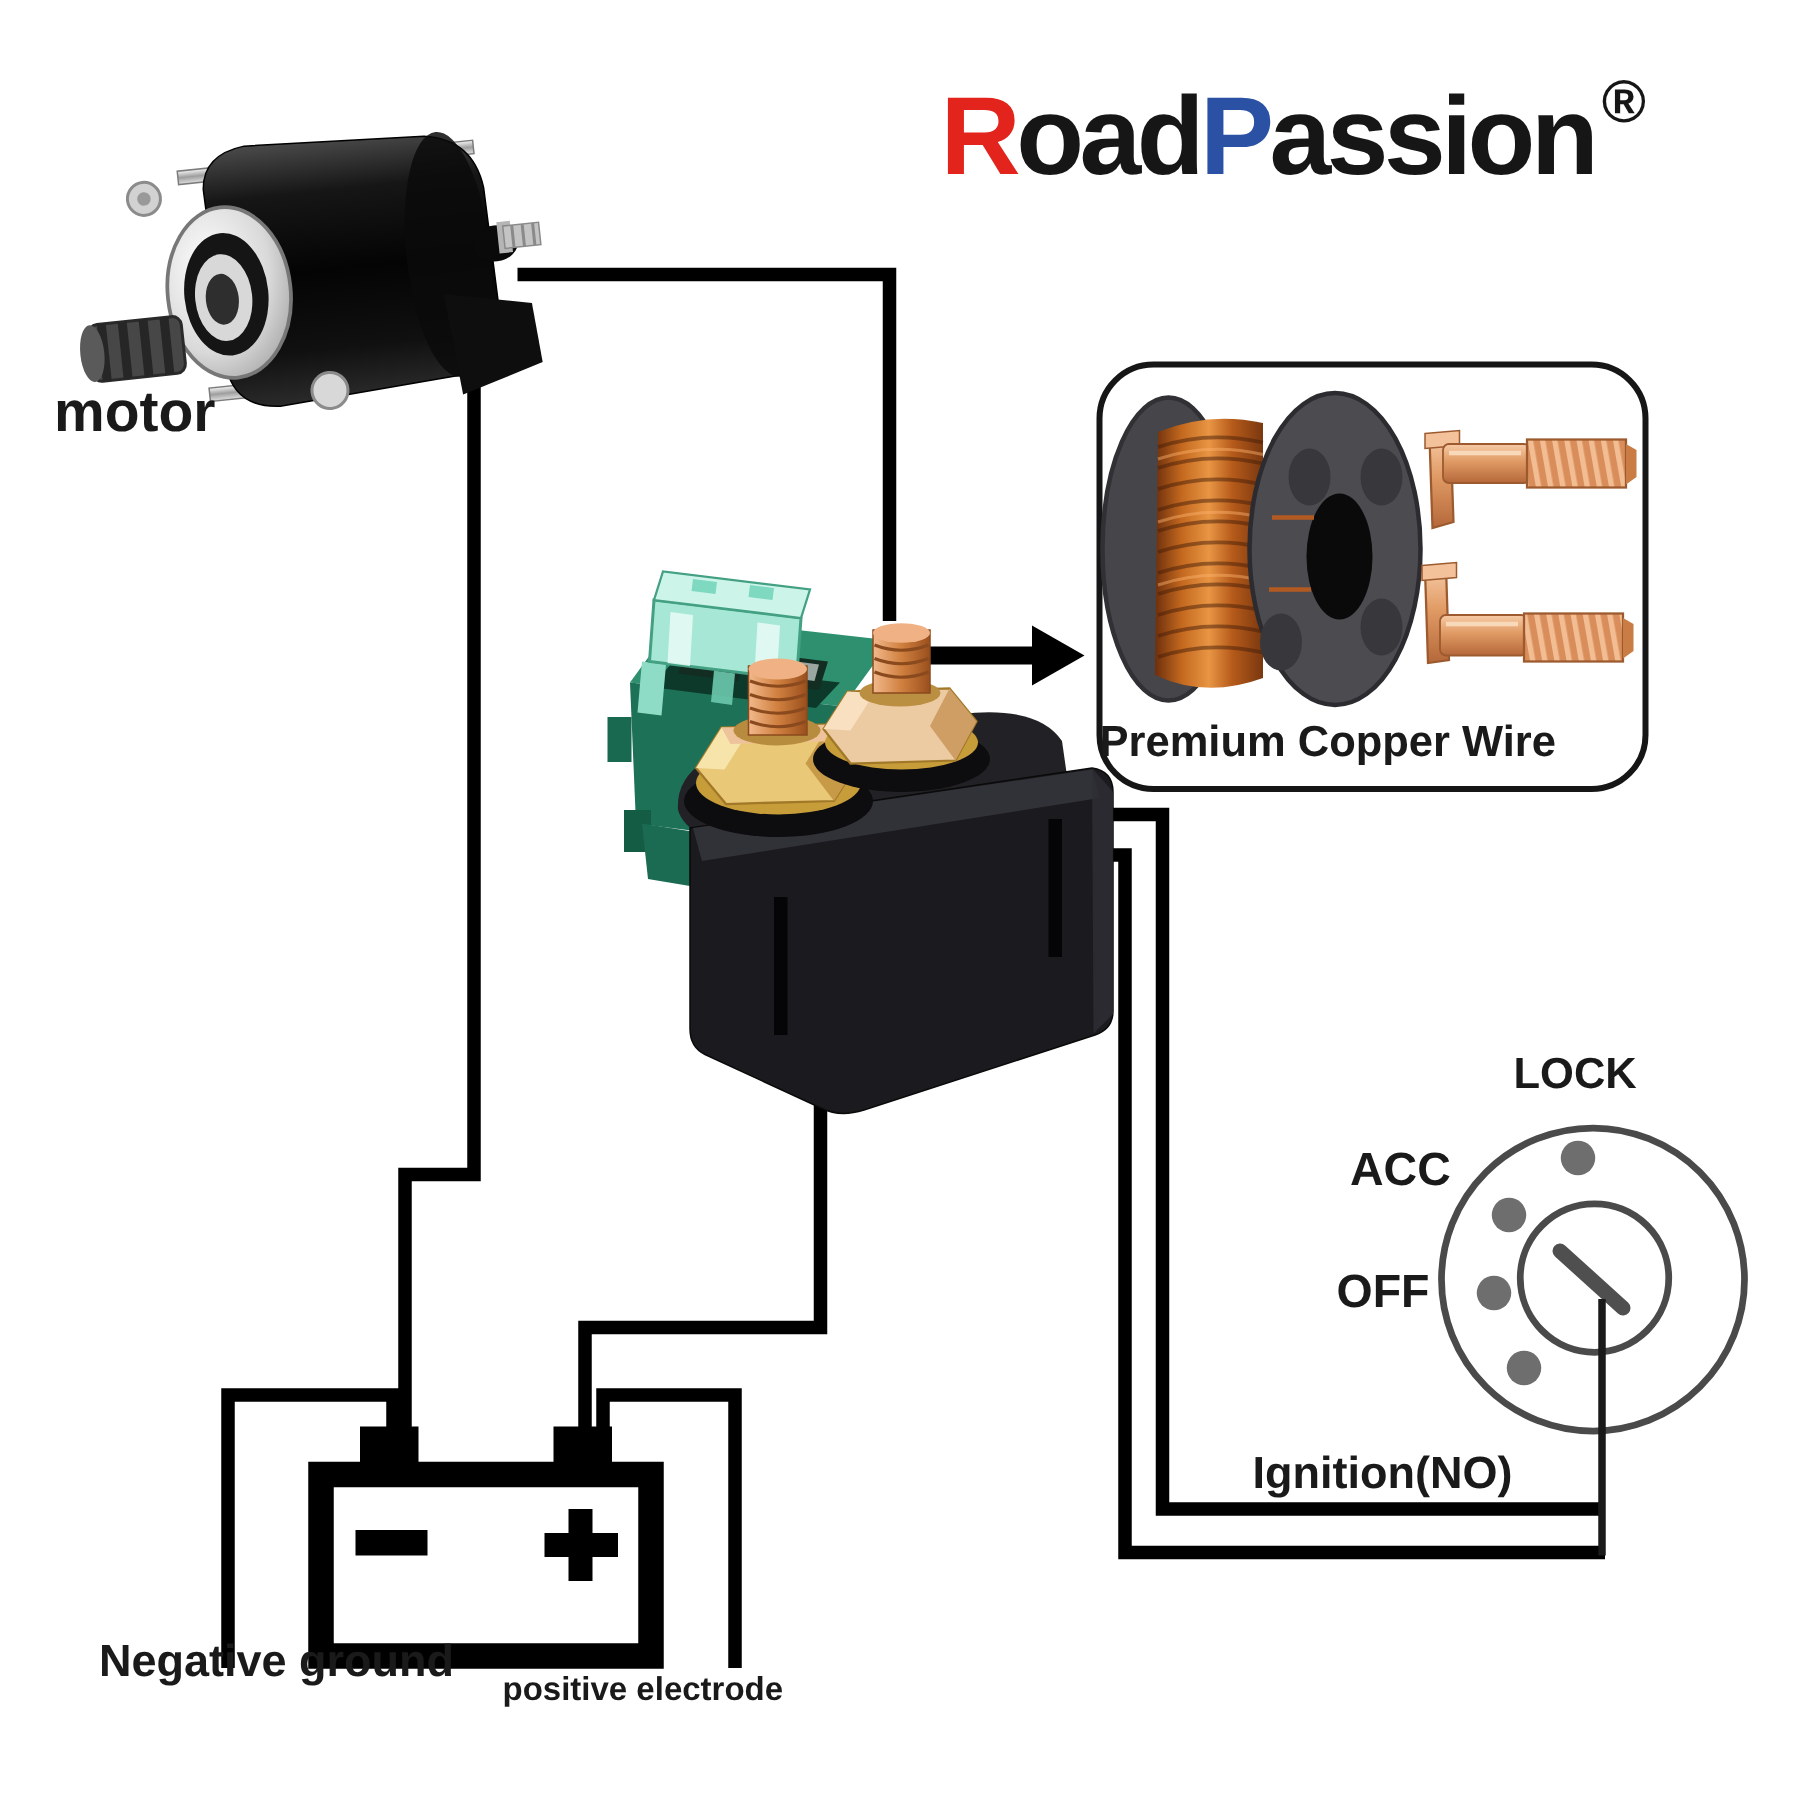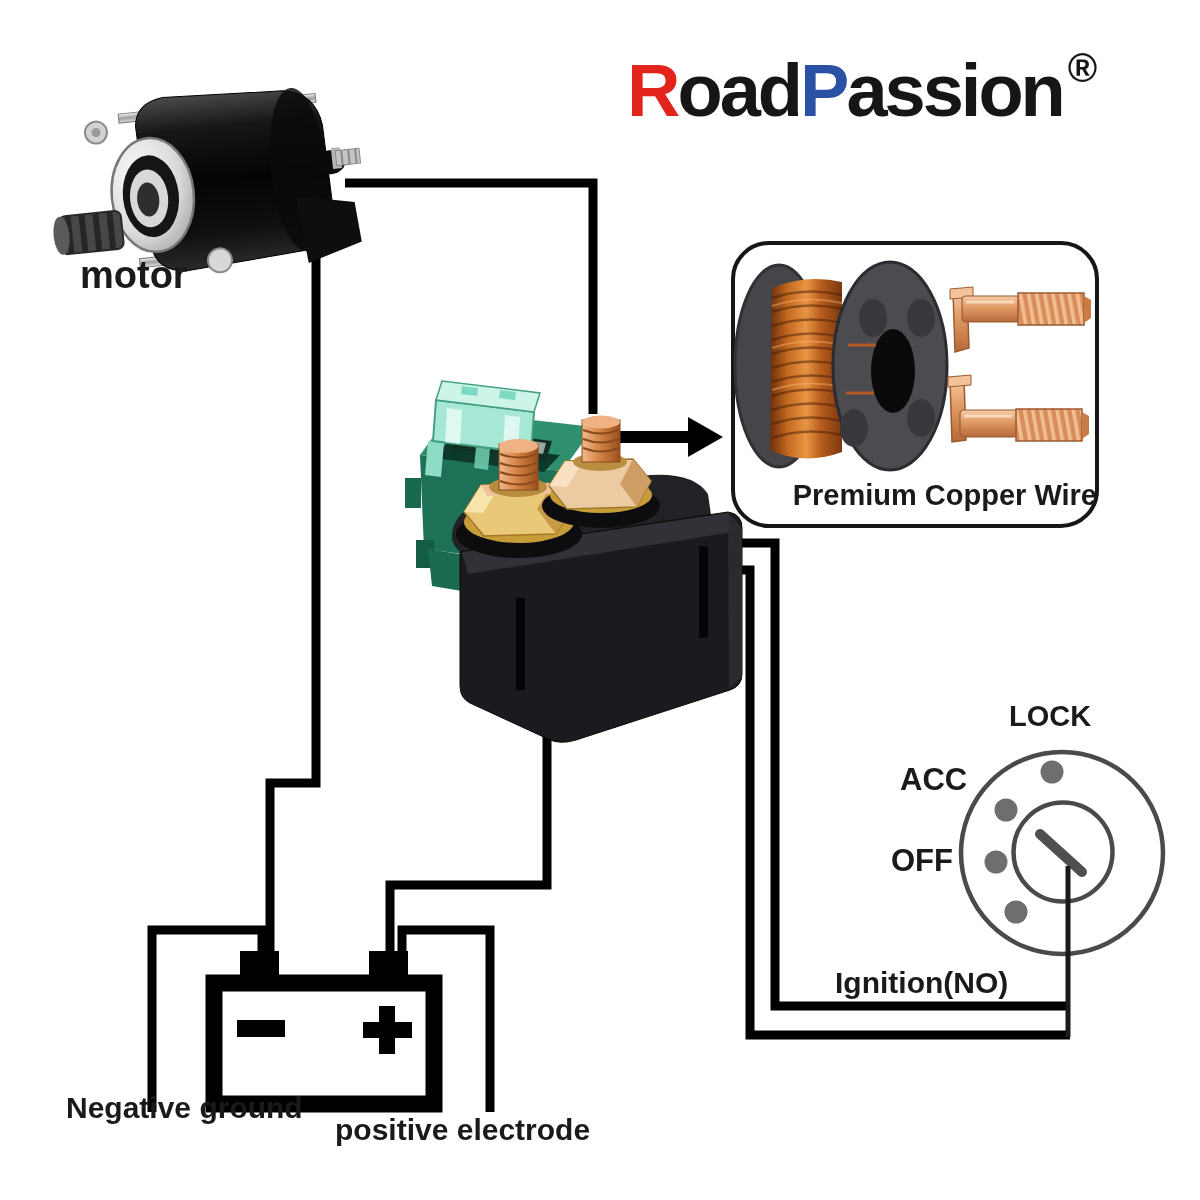--- a/index.html
+++ b/index.html
@@ -2,28 +2,28 @@
 <html><head>
 <meta charset="utf-8">
 <style>
   html,body{margin:0;padding:0;}
   body{
     width:1200px;height:1200px;position:relative;background:#ffffff;
     font-family:"Liberation Sans",sans-serif;overflow:hidden;
   }
   #scene{position:absolute;left:0;top:0;width:1200px;height:1200px;}
   .lbl{position:absolute;color:#1a1a1a;font-weight:600;white-space:nowrap;line-height:1.05;}
-  #motor-label{left:36px;top:256px;font-size:38px;margin-left:44px;}
-  #inset-caption{left:733px;top:480px;width:364px;text-align:right;font-size:29px;}
+  #motor-label{left:36px;top:256px;font-size:38px;}
+  #inset-caption{left:733px;top:480px;width:364px;text-align:left;font-size:29px;}
   #lock-label{left:1009px;top:701px;font-size:29px;}
   #acc-label{left:900px;top:764px;font-size:31px;}
   #off-label{left:891px;top:845px;font-size:31px;text-align:center;}
   #ignition-label{left:835px;top:925px;font-size:30px;margin-top:42px;}
   #neg-label{left:66px;top:1092px;font-size:30px;}
-  #pos-label{left:335px;top:1114px;font-size:30px;}
+  #pos-label{left:335px;top:1114px;font-size:22px;}
   #logo{
     position:absolute;left:627px;top:54px;display:flex;align-items:flex-start;
     font-weight:bold;font-size:74px;letter-spacing:-3px;line-height:1;
   }
   #logo .seg{display:inline-block;}
   .c-red{color:#e3241d;} .c-ink{color:#161616;} .c-blue{color:#2b51a5;}
   #logo .reg{font-size:40px;letter-spacing:0;margin-left:5px;margin-top:-6px;color:#161616;}
 </style>
 </head>
 <body>

